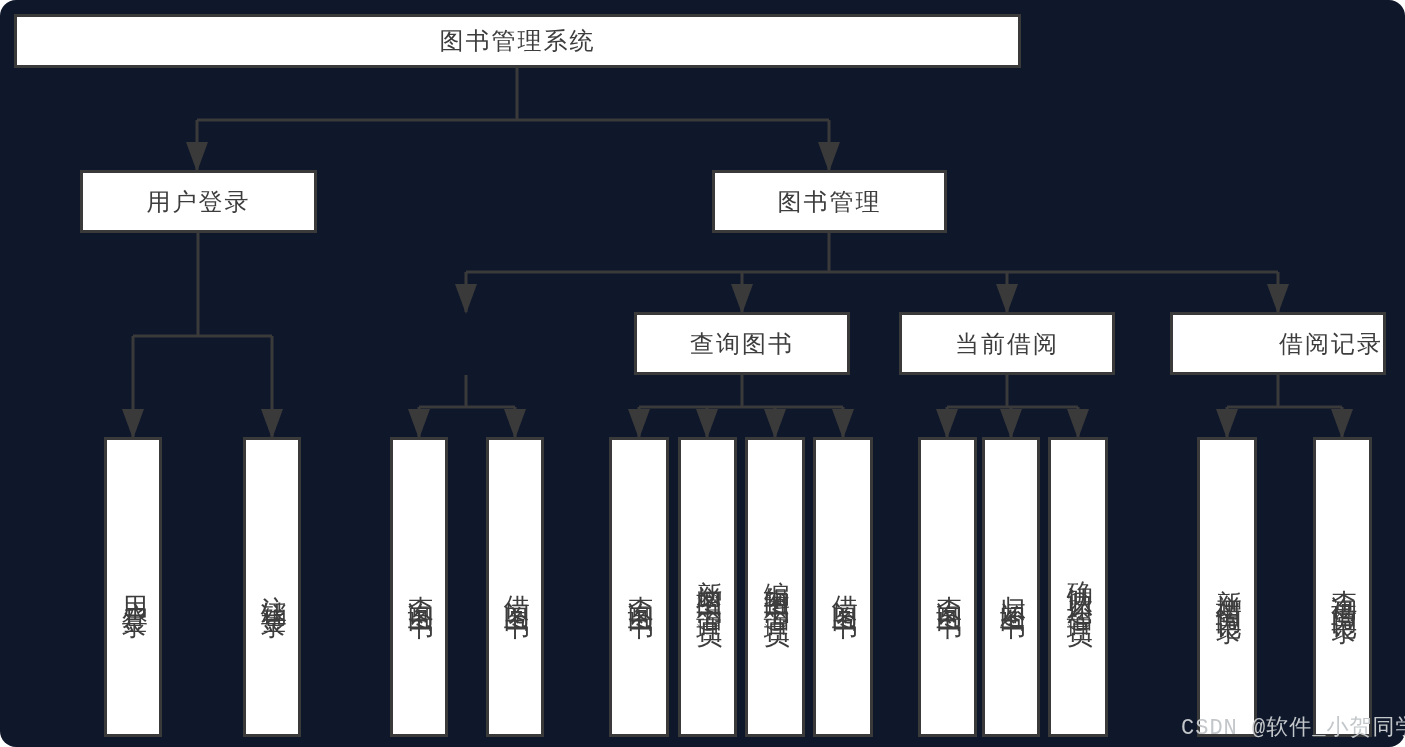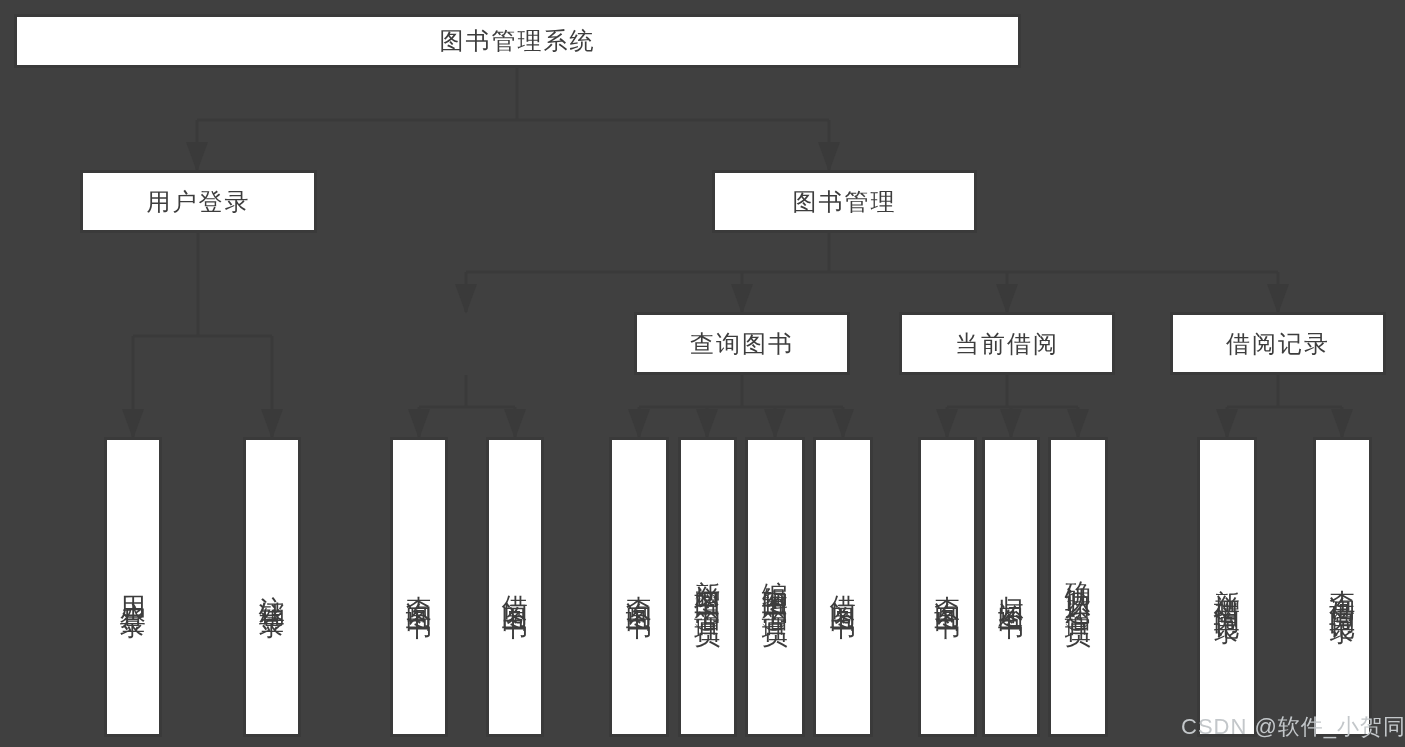--- a/index.html
+++ b/index.html
@@ -1,21 +1,22 @@
 <!DOCTYPE html>
 <html><head>
 <meta charset="utf-8">
 <style>
   html,body { margin:0; padding:0; background:#ffffff; }
   .canvas {
     position:relative;
     width:1405px; height:747px;
-    background:#404040;
-    font-family:Liberation Sans, sans-serif;
+    background:#0f172a;
+    font-family:Liberation Mono, monospace;
     overflow:hidden;
+    border-radius:16px;
   }
   .wires { position:absolute; left:0; top:0; z-index:1; }
   .box {
     position:absolute;
     box-sizing:border-box;
     border:3px solid #3a3a3a;
     background:#ffffff;
     display:flex; align-items:center; justify-content:center;
     color:#3d3d3d;
     font-size:24px;
@@ -97,31 +98,31 @@
     </g>
   </svg>
 
   <div class="box" style="left:14px; top:14px; width:1007px; height:54px;">
     <span>图书管理系统</span>
   </div>
 
   <div class="box" style="left:80px; top:170px; width:237px; height:63px;">
     <span>用户登录</span>
   </div>
-  <div class="box" style="left:712px; top:170px; width:265px; height:63px;">
+  <div class="box" style="left:712px; top:170px; width:235px; height:63px;">
     <span>图书管理</span>
   </div>
 
   <div class="box" style="left:634px; top:312px; width:216px; height:63px;">
     <span>查询图书</span>
   </div>
   <div class="box" style="left:899px; top:312px; width:216px; height:63px;text-align:center;">
     <span>当前借阅</span>
   </div>
-  <div class="box" style="left:1170px; top:312px; width:216px; height:63px;">
+  <div class="box" style="left:1170px; top:312px; width:216px; height:63px;justify-content:flex-end;">
     <span>借阅记录</span>
   </div>
 
   <div class="vbox" style="left:104px; top:437px; width:58px; height:300px;">
     <span class="vtext">用户登录</span>
   </div>
   <div class="vbox" style="left:243px; top:437px; width:58px; height:300px;">
     <span class="vtext">注销登录</span>
   </div>
 

